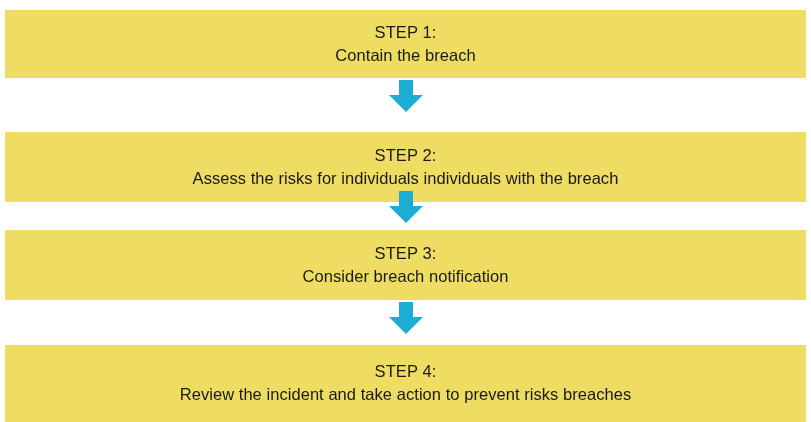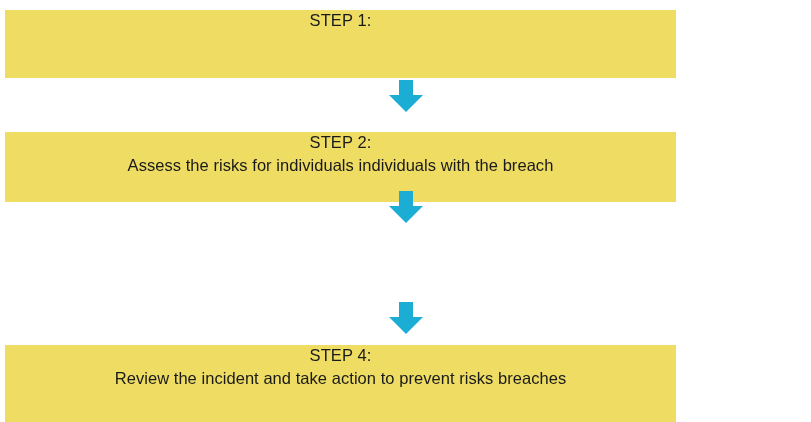--- a/index.html
+++ b/index.html
@@ -16,25 +16,26 @@
   }
   #flowchart {
     position: relative;
     width: 811px;
     height: 422px;
     background: #ffffff;
   }
   .band {
     position: absolute;
     left: 5px;
-    width: 671px;
+    width: 801px;
     background: #eedc63;
     display: flex;
     flex-direction: column;
     align-items: center;
+    justify-content: center;
     box-sizing: border-box;
   }
   .band-1 { top: 10px;  height: 68px; }
   .band-2 { top: 132px; height: 70px; }
   .band-3 { top: 230px; height: 70px; }
   .band-4 { top: 345px; height: 77px; }
 
   .step-label {
     color: #1a1a1a;
     font-size: 16.5px;
@@ -66,39 +67,44 @@
   .connector-3 { top: 302px; }
   .connector svg { display: block; width: 36px; height: 33px; }
 </style>
 </head>
 <body>
 
 <div id="flowchart">
 
   <div class="band band-1">
     <div class="step-label">STEP 1:</div>
+    <div class="step-text">Contain the breach</div>
   </div>
 
   <div class="connector connector-1">
     <svg viewBox="0 0 36 33" xmlns="http://www.w3.org/2000/svg" aria-hidden="true">
       <polygon points="11,0 25,0 25,15 35,15 18,32 1,15 11,15" fill="#1cadd4"></polygon>
     </svg>
   </div>
 
   <div class="band band-2">
     <div class="step-label">STEP 2:</div>
     <div class="step-text">Assess the risks for individuals individuals with the breach</div>
   </div>
 
   <div class="connector connector-2">
     <svg viewBox="0 0 36 33" xmlns="http://www.w3.org/2000/svg" aria-hidden="true">
       <polygon points="11,0 25,0 25,15 35,15 18,32 1,15 11,15" fill="#1cadd4"></polygon>
     </svg>
   </div>
 
+  <div class="band band-3">
+    <div class="step-label">STEP 3:</div>
+    <div class="step-text">Consider breach notification</div>
+  </div>
 
   <div class="connector connector-3">
     <svg viewBox="0 0 36 33" xmlns="http://www.w3.org/2000/svg" aria-hidden="true">
       <polygon points="11,0 25,0 25,15 35,15 18,32 1,15 11,15" fill="#1cadd4"></polygon>
     </svg>
   </div>
 
   <div class="band band-4">
     <div class="step-label">STEP 4:</div>
     <div class="step-text">Review the incident and take action to prevent risks breaches</div>

